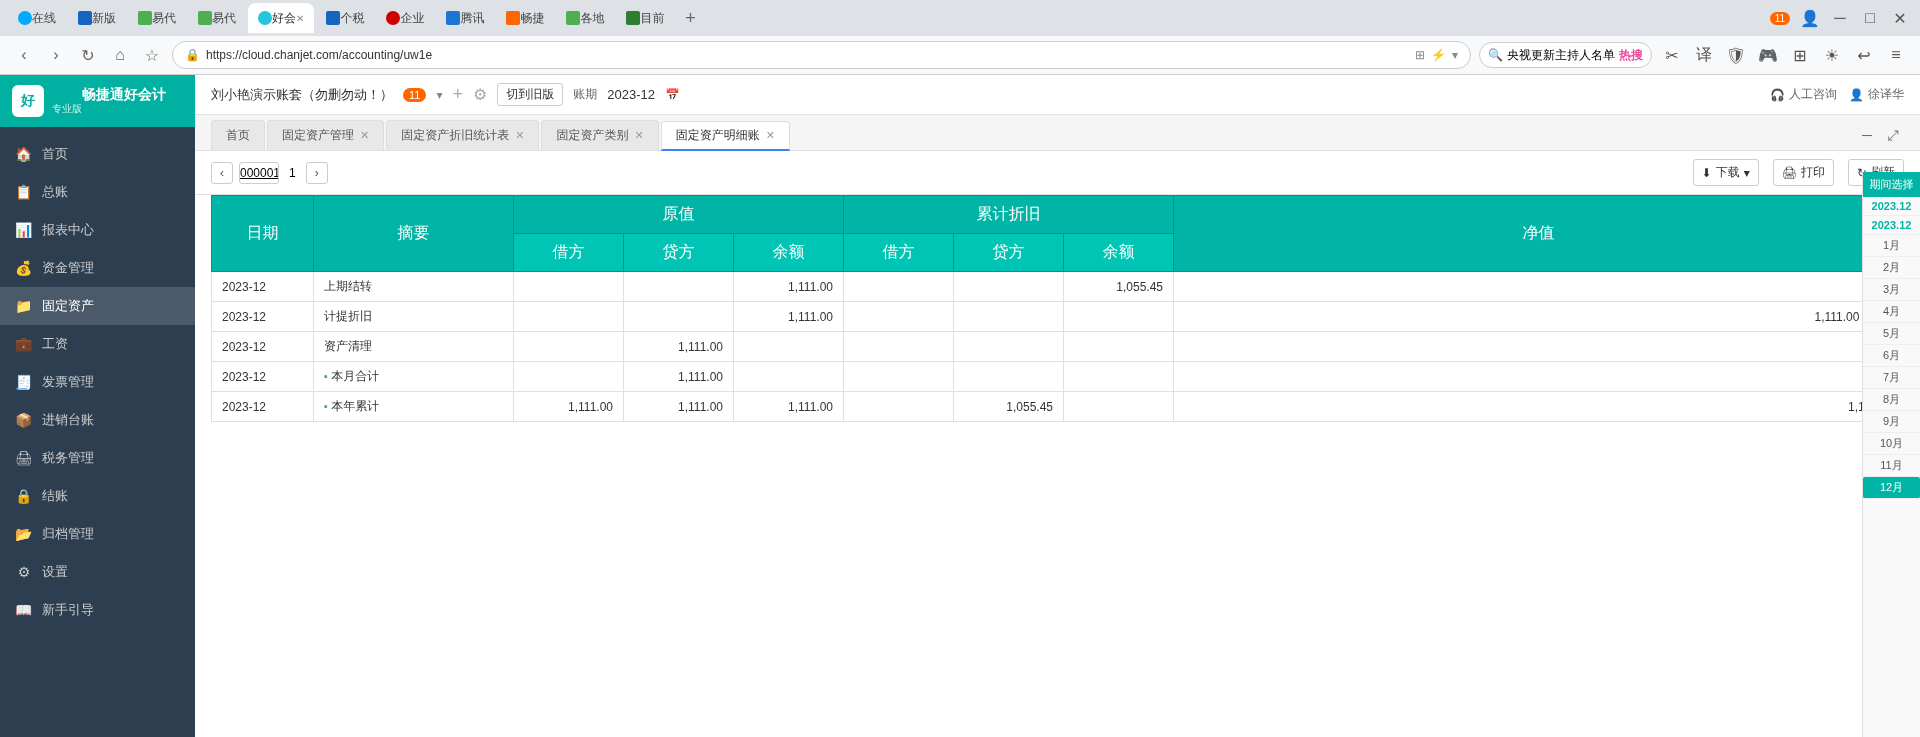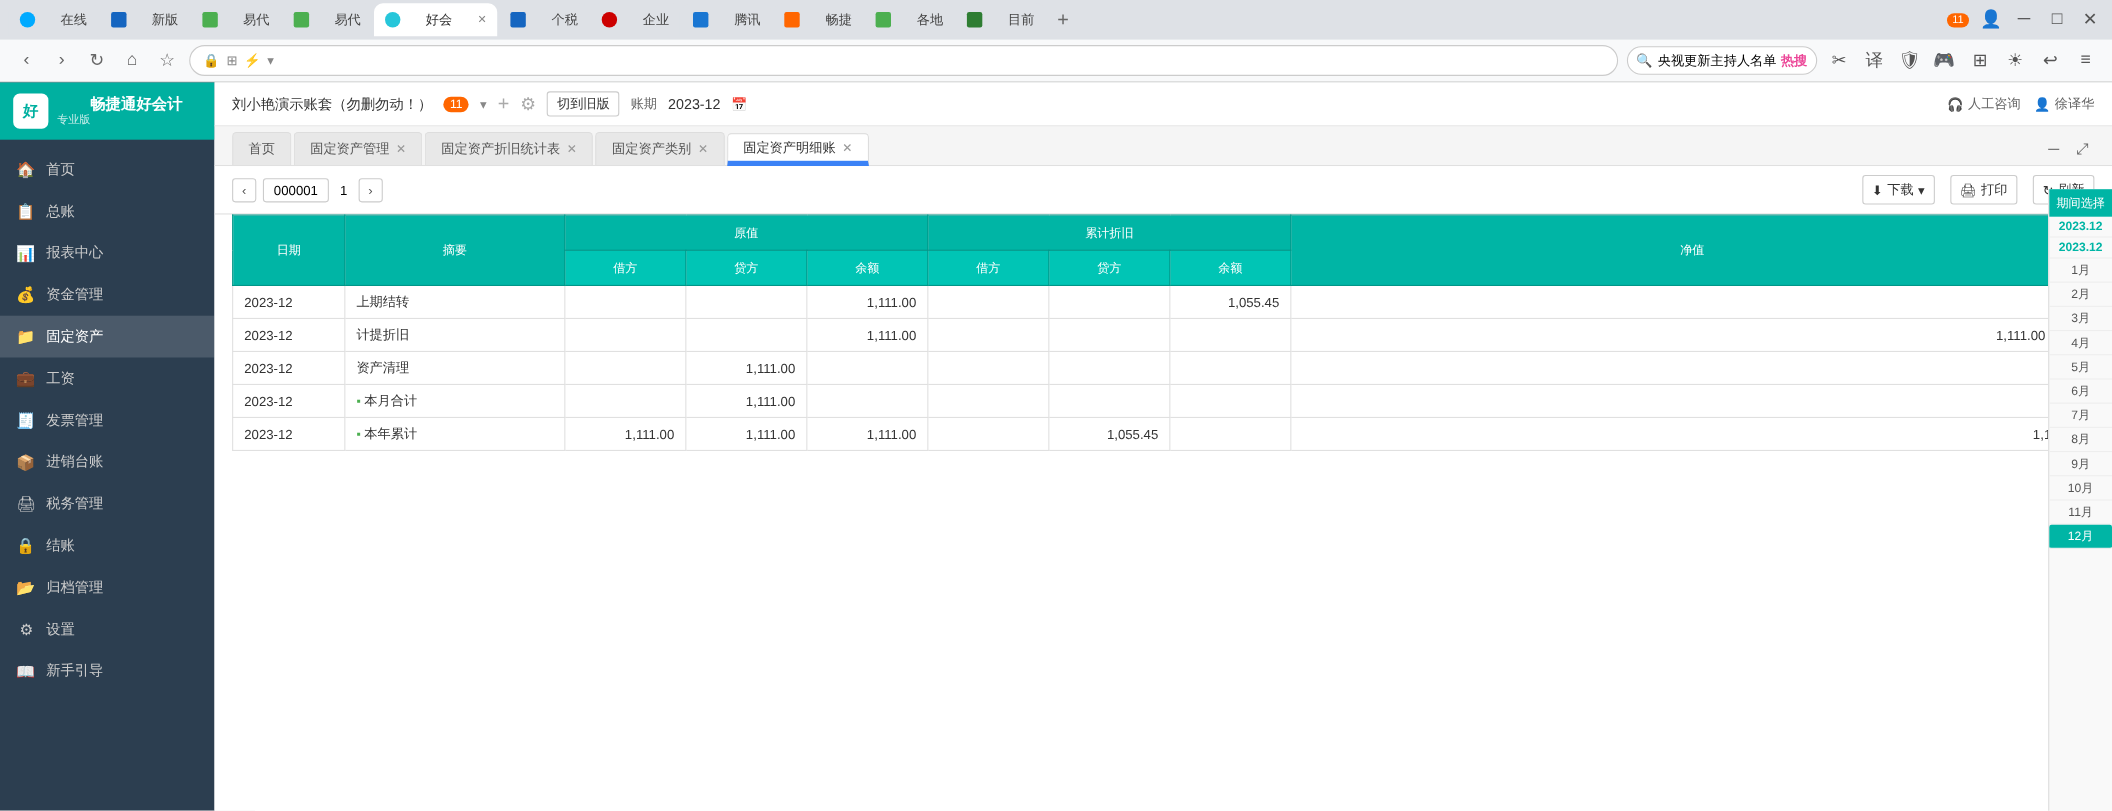--- a/index.html
+++ b/index.html
@@ -1,21 +1,21 @@
 <!DOCTYPE html>
 <html><head>
   <meta charset="utf-8">
   <style>
     * { margin: 0; padding: 0; box-sizing: border-box; }
     body { font-family: 'Microsoft YaHei', Arial, sans-serif; font-size: 12px; background: #f0f0f0; width: 1920px; height: 737px; overflow: hidden; }
 
     
     .browser-chrome { background: #dee1e6; height: 75px; }
     .tab-bar { display: flex; align-items: center; height: 36px; background: #dee1e6; padding: 0 8px; gap: 2px; }
-    .tab { display: flex; align-items: center; height: 30px; padding: 0 10px; border-radius: 8px 8px 0 0; font-size: 12px; gap: 23px; cursor: pointer; background: #dee1e6; color: #444; white-space: nowrap; }
+    .tab { display: flex; align-items: center; height: 30px; padding: 0 10px; border-radius: 8px 8px 0 0; font-size: 12px; gap: 0; cursor: pointer; background: #dee1e6; color: #444; white-space: nowrap; }
     .tab.active { background: #fff; color: #333; }
     .tab .tab-close { font-size: 10px; color: #888; cursor: pointer; }
     .new-tab-btn { width: 28px; height: 28px; display: flex; align-items: center; justify-content: center; cursor: pointer; font-size: 18px; color: #666; }
     .address-bar { display: flex; align-items: center; height: 39px; background: #f8f9fa; padding: 0 12px; gap: 8px; border-bottom: 1px solid #ccc; }
     .nav-btn { width: 24px; height: 24px; display: flex; align-items: center; justify-content: center; cursor: pointer; color: #666; font-size: 16px; border-radius: 50%; }
     .url-box { flex: 1; height: 28px; background: #fff; border: 1px solid #ccc; border-radius: 14px; display: flex; align-items: center; padding: 0 12px; font-size: 12px; color: #333; gap: 6px; }
     .url-text { flex: 1; font-size: 12px; color: #333; }
     .search-box { display: flex; align-items: center; gap: 4px; background: #fff; border: 1px solid #ccc; border-radius: 14px; padding: 2px 8px; height: 26px; }
     .hot-search { color: #ec4899; font-weight: bold; font-size: 12px; }
     .toolbar-icon { width: 24px; height: 24px; display: flex; align-items: center; justify-content: center; cursor: pointer; font-size: 16px; color: #555; }
@@ -41,39 +41,39 @@
     .account-badge { background: #ff6600; color: #fff; font-size: 11px; padding: 1px 6px; border-radius: 10px; }
     .period-label { font-size: 12px; color: #666; }
     .switch-btn { border: 1px solid #ccc; padding: 2px 8px; border-radius: 3px; font-size: 12px; cursor: pointer; color: #333; }
     .top-bar-right { margin-left: auto; display: flex; align-items: center; gap: 12px; }
     .service-btn { display: flex; align-items: center; gap: 4px; font-size: 12px; color: #666; cursor: pointer; }
     .user-info { display: flex; align-items: center; gap: 4px; font-size: 12px; color: #666; cursor: pointer; }
 
     
     .content-tabs { height: 36px; background: #f5f5f5; border-bottom: 1px solid #e0e0e0; display: flex; align-items: end; padding: 0 16px; gap: 2px; }
     .content-tab { height: 30px; padding: 0 14px; display: flex; align-items: center; gap: 6px; font-size: 12px; cursor: pointer; background: #e8e8e8; border: 1px solid #ddd; border-bottom: none; border-radius: 4px 4px 0 0; color: #555; }
-    .content-tab.active { background: #fff; color: #333; border-bottom: 5px solid #3b82f6; margin-bottom: -1px; }
+    .content-tab.active { background: #fff; color: #333; border-bottom: 2px solid #3b82f6; margin-bottom: -1px; }
     .content-tab .close-btn { font-size: 11px; color: #999; cursor: pointer; }
 
     
     .main-content { flex: 1; background: #fff; overflow: auto; padding: 0; }
 
     
     .toolbar-row { display: flex; align-items: center; padding: 8px 16px; gap: 10px; border-bottom: 1px solid #e0e0e0; }
     .nav-pager { display: flex; align-items: center; gap: 6px; }
     .pager-btn { width: 22px; height: 22px; border: 1px solid #ccc; background: #fff; border-radius: 3px; display: flex; align-items: center; justify-content: center; cursor: pointer; font-size: 12px; color: #555; }
-    .pager-input { width: 60px; height: 22px; border: 1px solid #ccc; border-radius: 3px; text-align: center; font-size: 12px; }
+    .pager-input { width: 40px; height: 22px; border: 1px solid #ccc; border-radius: 3px; text-align: center; font-size: 12px; text-decoration: underline; }
     .toolbar-actions { margin-left: auto; display: flex; align-items: center; gap: 14px; }
     .action-btn { display: flex; align-items: center; gap: 4px; font-size: 12px; color: #333; cursor: pointer; padding: 4px 8px; border: 1px solid #ccc; border-radius: 3px; background: #fff; }
 
     
     .table-container { padding: 0 16px 16px; }
     table { width: 100%; border-collapse: collapse; margin-top: 0; }
     .table-header-row { background: #00b5a5; color: #fff; }
-    th { padding: 8px 10px; text-align: center; font-size: 11px; font-weight: normal; border: 1px solid #009688; }
+    th { padding: 8px 10px; text-align: center; font-size: 16px; font-weight: normal; border: 1px solid #009688; }
     td { padding: 6px 10px; font-size: 12px; border: 1px solid #e0e0e0; color: #333; }
     .amount { text-align: right; }
     .row-label-icon { color: #4caf50; font-size: 11px; }
     .date-col { width: 102px; }
     .summary-col { width: 200px; }
     .num-col { width: 110px; }
     .win-ctrl { width: 22px; height: 22px; display: flex; align-items: center; justify-content: center; cursor: pointer; font-size: 14px; color: #666; }
 
     .subheader-row { background: #00c5b5; color: #fff; }
 
@@ -143,20 +143,21 @@
   </div>
 
   <div class="address-bar">
     <div class="nav-btn">‹</div>
     <div class="nav-btn">›</div>
     <div class="nav-btn">↻</div>
     <div class="nav-btn">⌂</div>
     <div class="nav-btn">☆</div>
     <div class="url-box">
       <span style="color:#4caf50;font-size:12px;">🔒</span>
+      <span class="url-text">https://cloud.chanjet.com/accounting/uw1e</span>
       <span style="color:#888;">⊞</span>
       <span style="color:#888;">⚡</span>
       <span style="color:#888;">▾</span>
     </div>
     <div class="search-box">
       <span>🔍</span>
       <span>央视更新主持人名单</span>
       <span class="hot-search">热搜</span>
     </div>
     <div class="toolbar-icon">✂</div>

